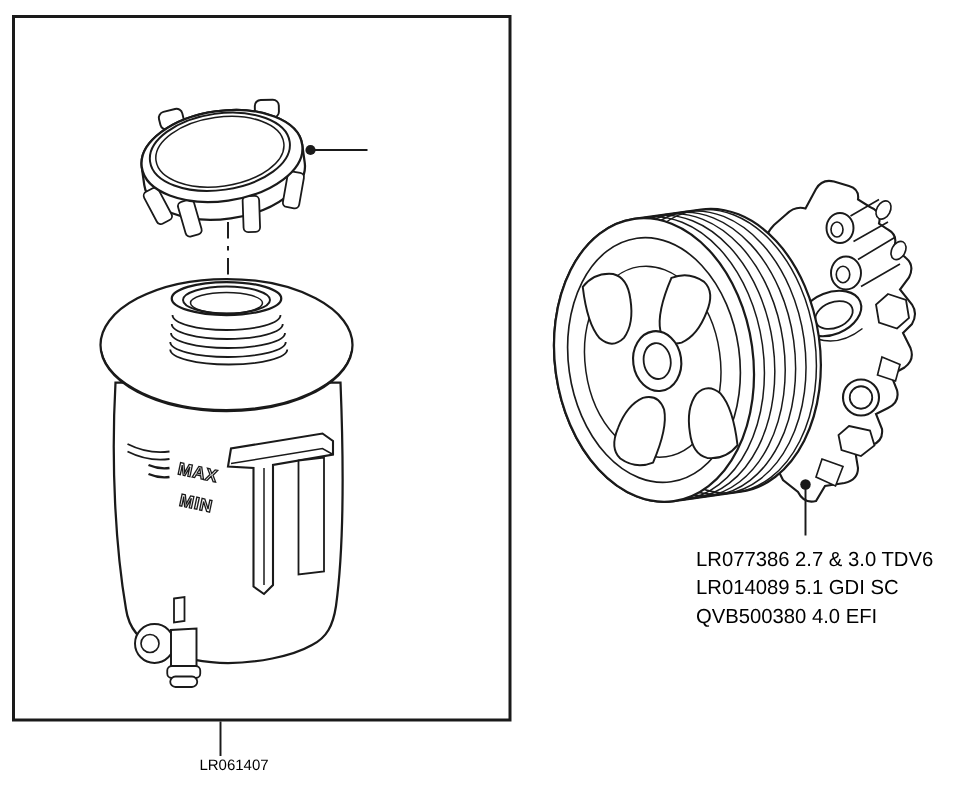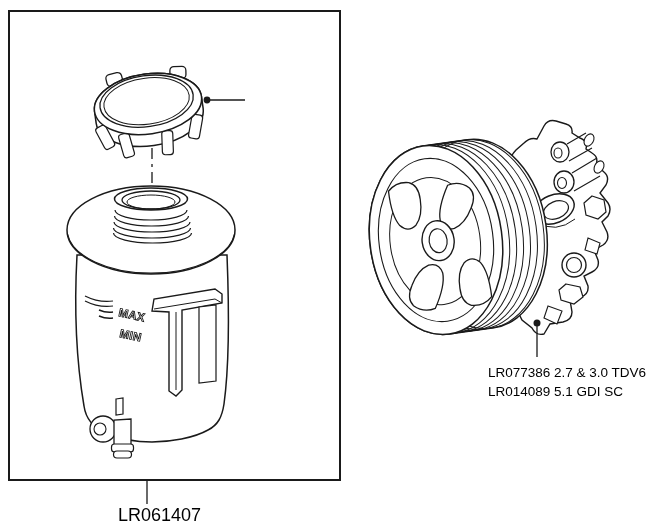--- a/index.html
+++ b/index.html
@@ -2,24 +2,24 @@
 <html><head>
 <meta charset="utf-8">
 <style>
   html,body{margin:0;padding:0;background:#fff;}
   body{width:653px;height:529px;position:relative;overflow:hidden;
        font-family:"Liberation Sans",sans-serif;color:#000;}
   #stage{position:absolute;left:0;top:0;width:653px;height:529px;}
   svg{position:absolute;left:0;top:0;}
   .ln{fill:none;stroke:#1a1a1a;}
   .wh{fill:#ffffff;stroke:#1a1a1a;}
-  .callout{position:absolute;left:488px;top:363px;font-size:13.5px;
+  .callout{position:absolute;left:464px;top:363px;font-size:13.5px;
            line-height:19px;white-space:nowrap;}
   .boxlabel{position:absolute;left:111px;top:505px;width:90px;
-            text-align:right;font-size:18px;white-space:nowrap;}
+            text-align:center;font-size:10px;white-space:nowrap;}
   .emboss{font-weight:bold;font-size:11.5px;letter-spacing:.4px;
           fill:#ffffff;stroke:#1a1a1a;stroke-width:.9px;}
 </style>
 </head>
 <body>
 
 <div id="stage">
 
 <svg width="653" height="529" viewBox="0 0 653 529">
 
@@ -149,15 +149,16 @@
   </g>
 
   <line x1="147" y1="481" x2="147" y2="504" class="ln" stroke-width="1.3"></line>
 </svg>
 
 <div class="boxlabel">LR061407</div>
 
 <div class="callout">
   <div>LR077386 2.7 &amp; 3.0 TDV6</div>
   <div>LR014089 5.1 GDI SC</div>
+  <div>QVB500380 4.0 EFI</div>
 </div>
 
 </div>
 
 </body></html>

